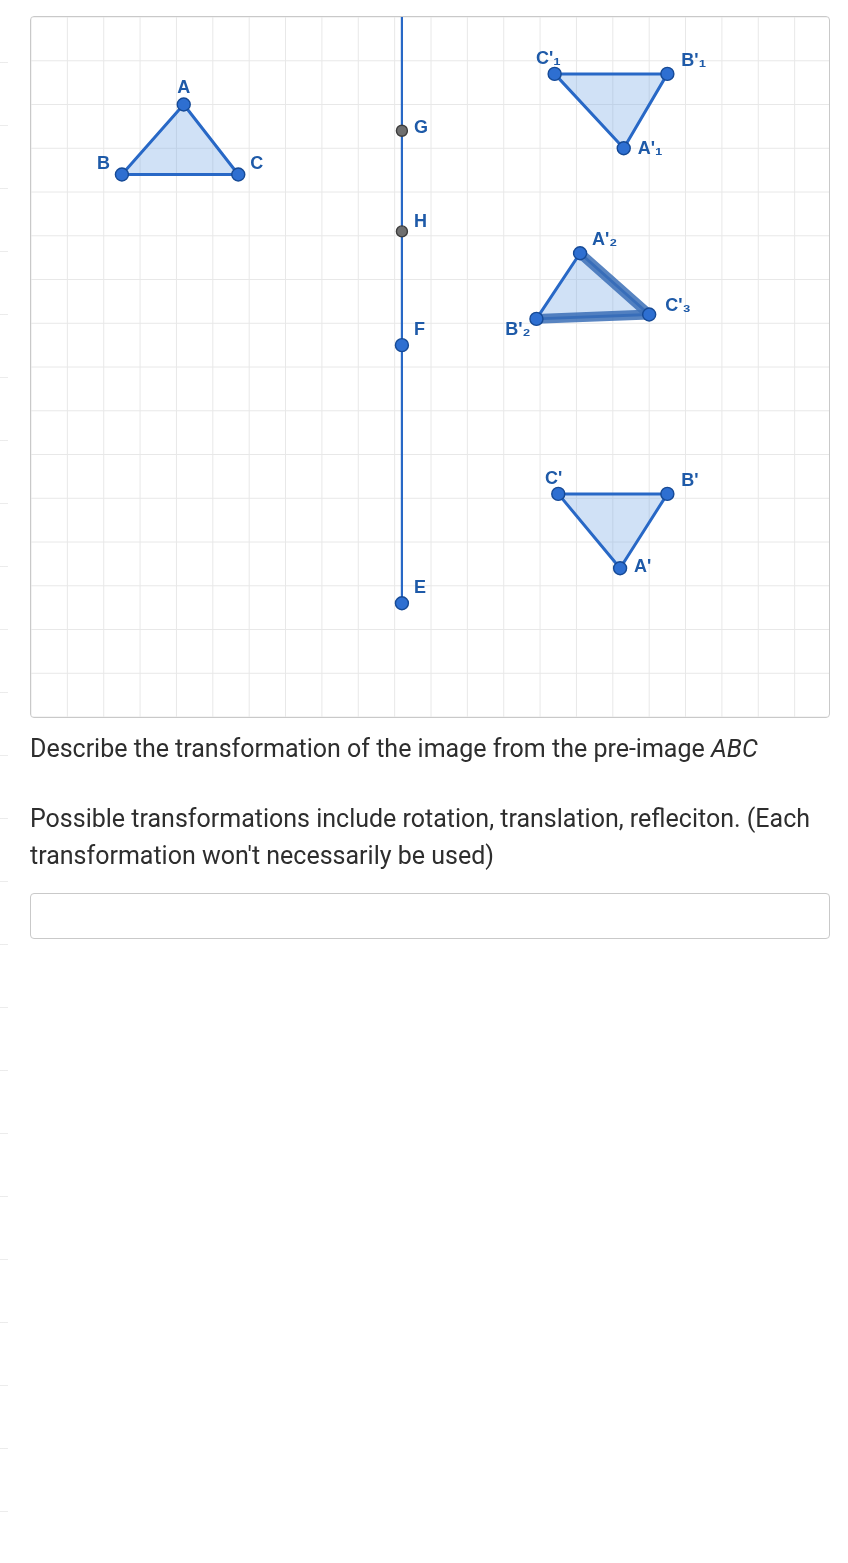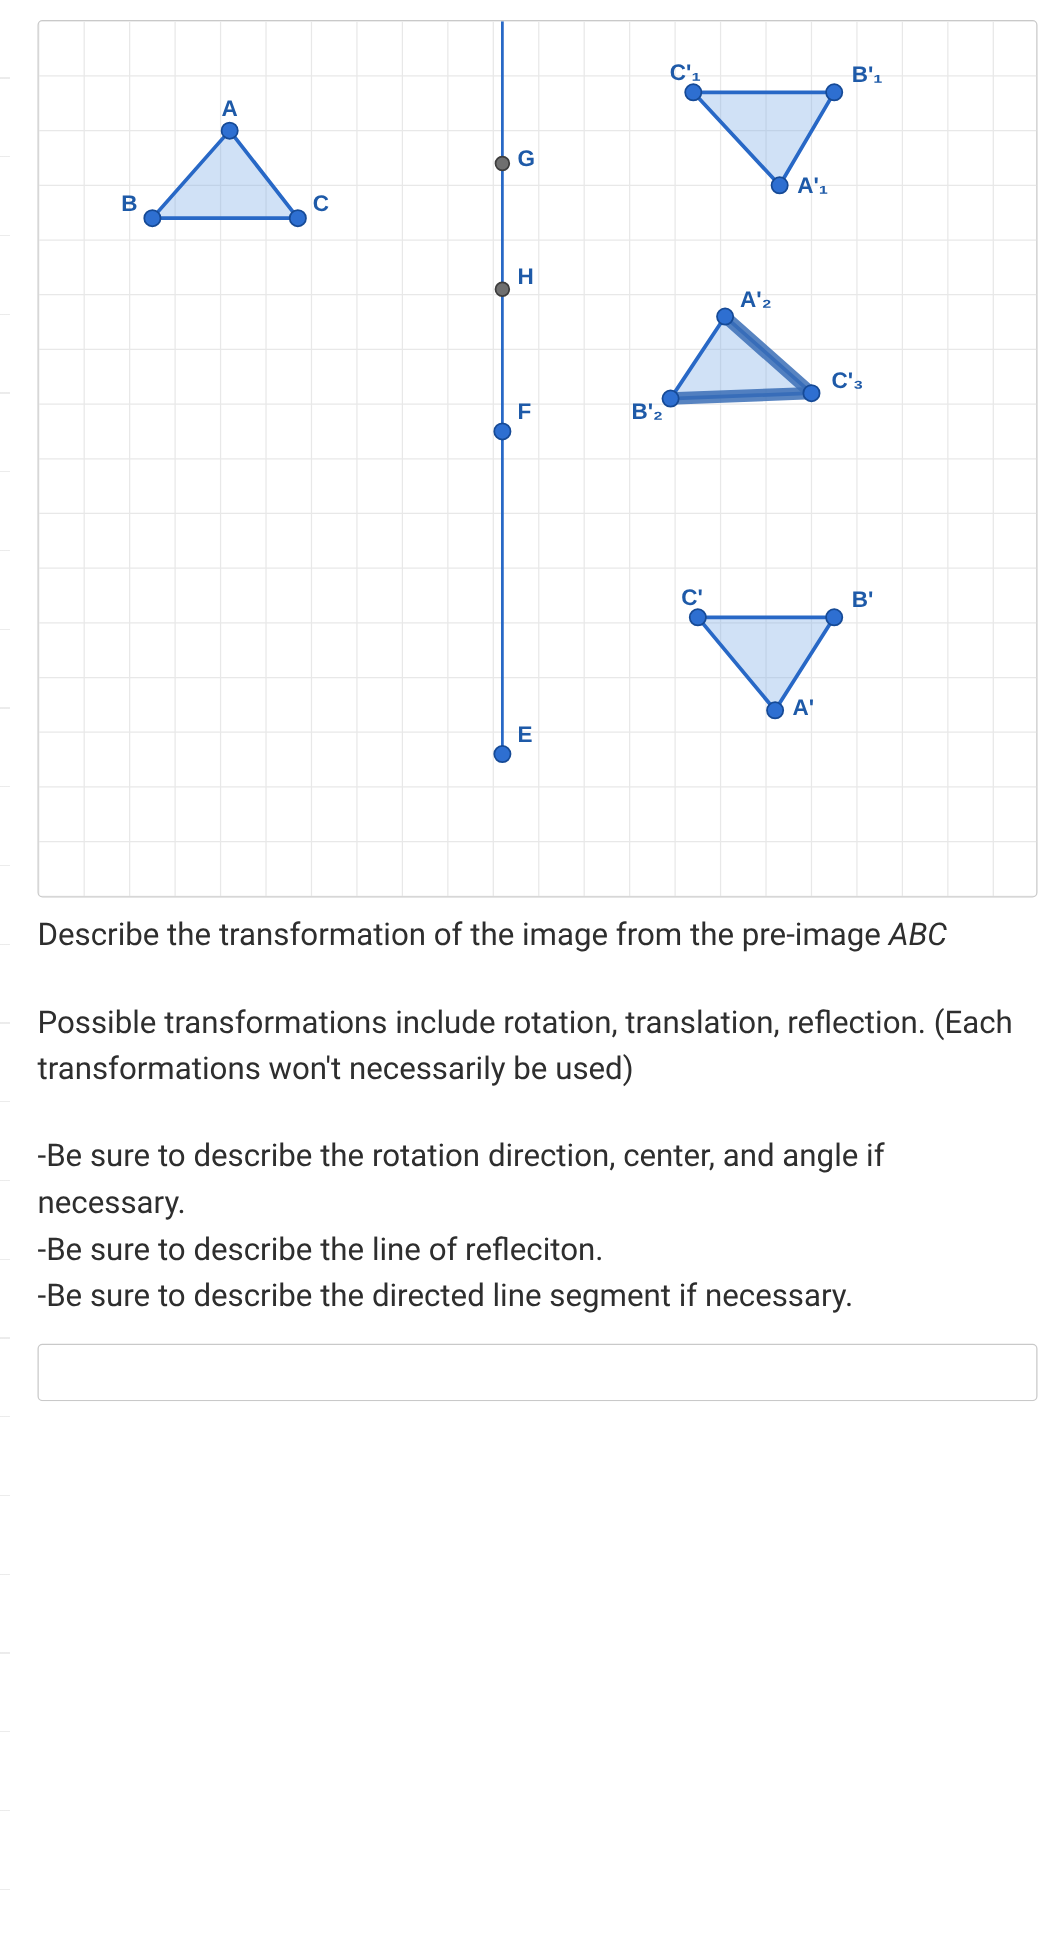--- a/index.html
+++ b/index.html
@@ -147,23 +147,18 @@
         <text x="531.2727272727274" y="466.875" text-anchor="end" font-family="Arial, sans-serif" font-size="18" font-weight="600" fill="#1e5aa8">C'</text>
         <text x="650.3636363636364" y="468.875" text-anchor="start" font-family="Arial, sans-serif" font-size="18" font-weight="600" fill="#1e5aa8">B'</text>
         <text x="603.0909090909091" y="555.25" text-anchor="start" font-family="Arial, sans-serif" font-size="18" font-weight="600" fill="#1e5aa8">A'</text>
       </svg>
   </div>
 
   <div class="question-text">
     <p>
       <span>Describe the transformation of the image from the pre-image </span><span class="italic">ABC</span>
     </p>
-    <p>Possible transformations include rotation, translation, reflection. (Each transformations won't necessarily be used)</p>
-    <p>
-      <span>-Be sure to describe the rotation direction, center, and angle if necessary.</span><br>
-      <span>-Be sure to describe the line of refleciton.</span><br>
-      <span>-Be sure to describe the directed line segment if necessary.</span>
-    </p>
+    <p>Possible transformations include rotation, translation, refleciton. (Each transformation won't necessarily be used)</p>
   </div>
 
   <div class="answer-box"></div>
 
 </div>
 
 </body></html>

